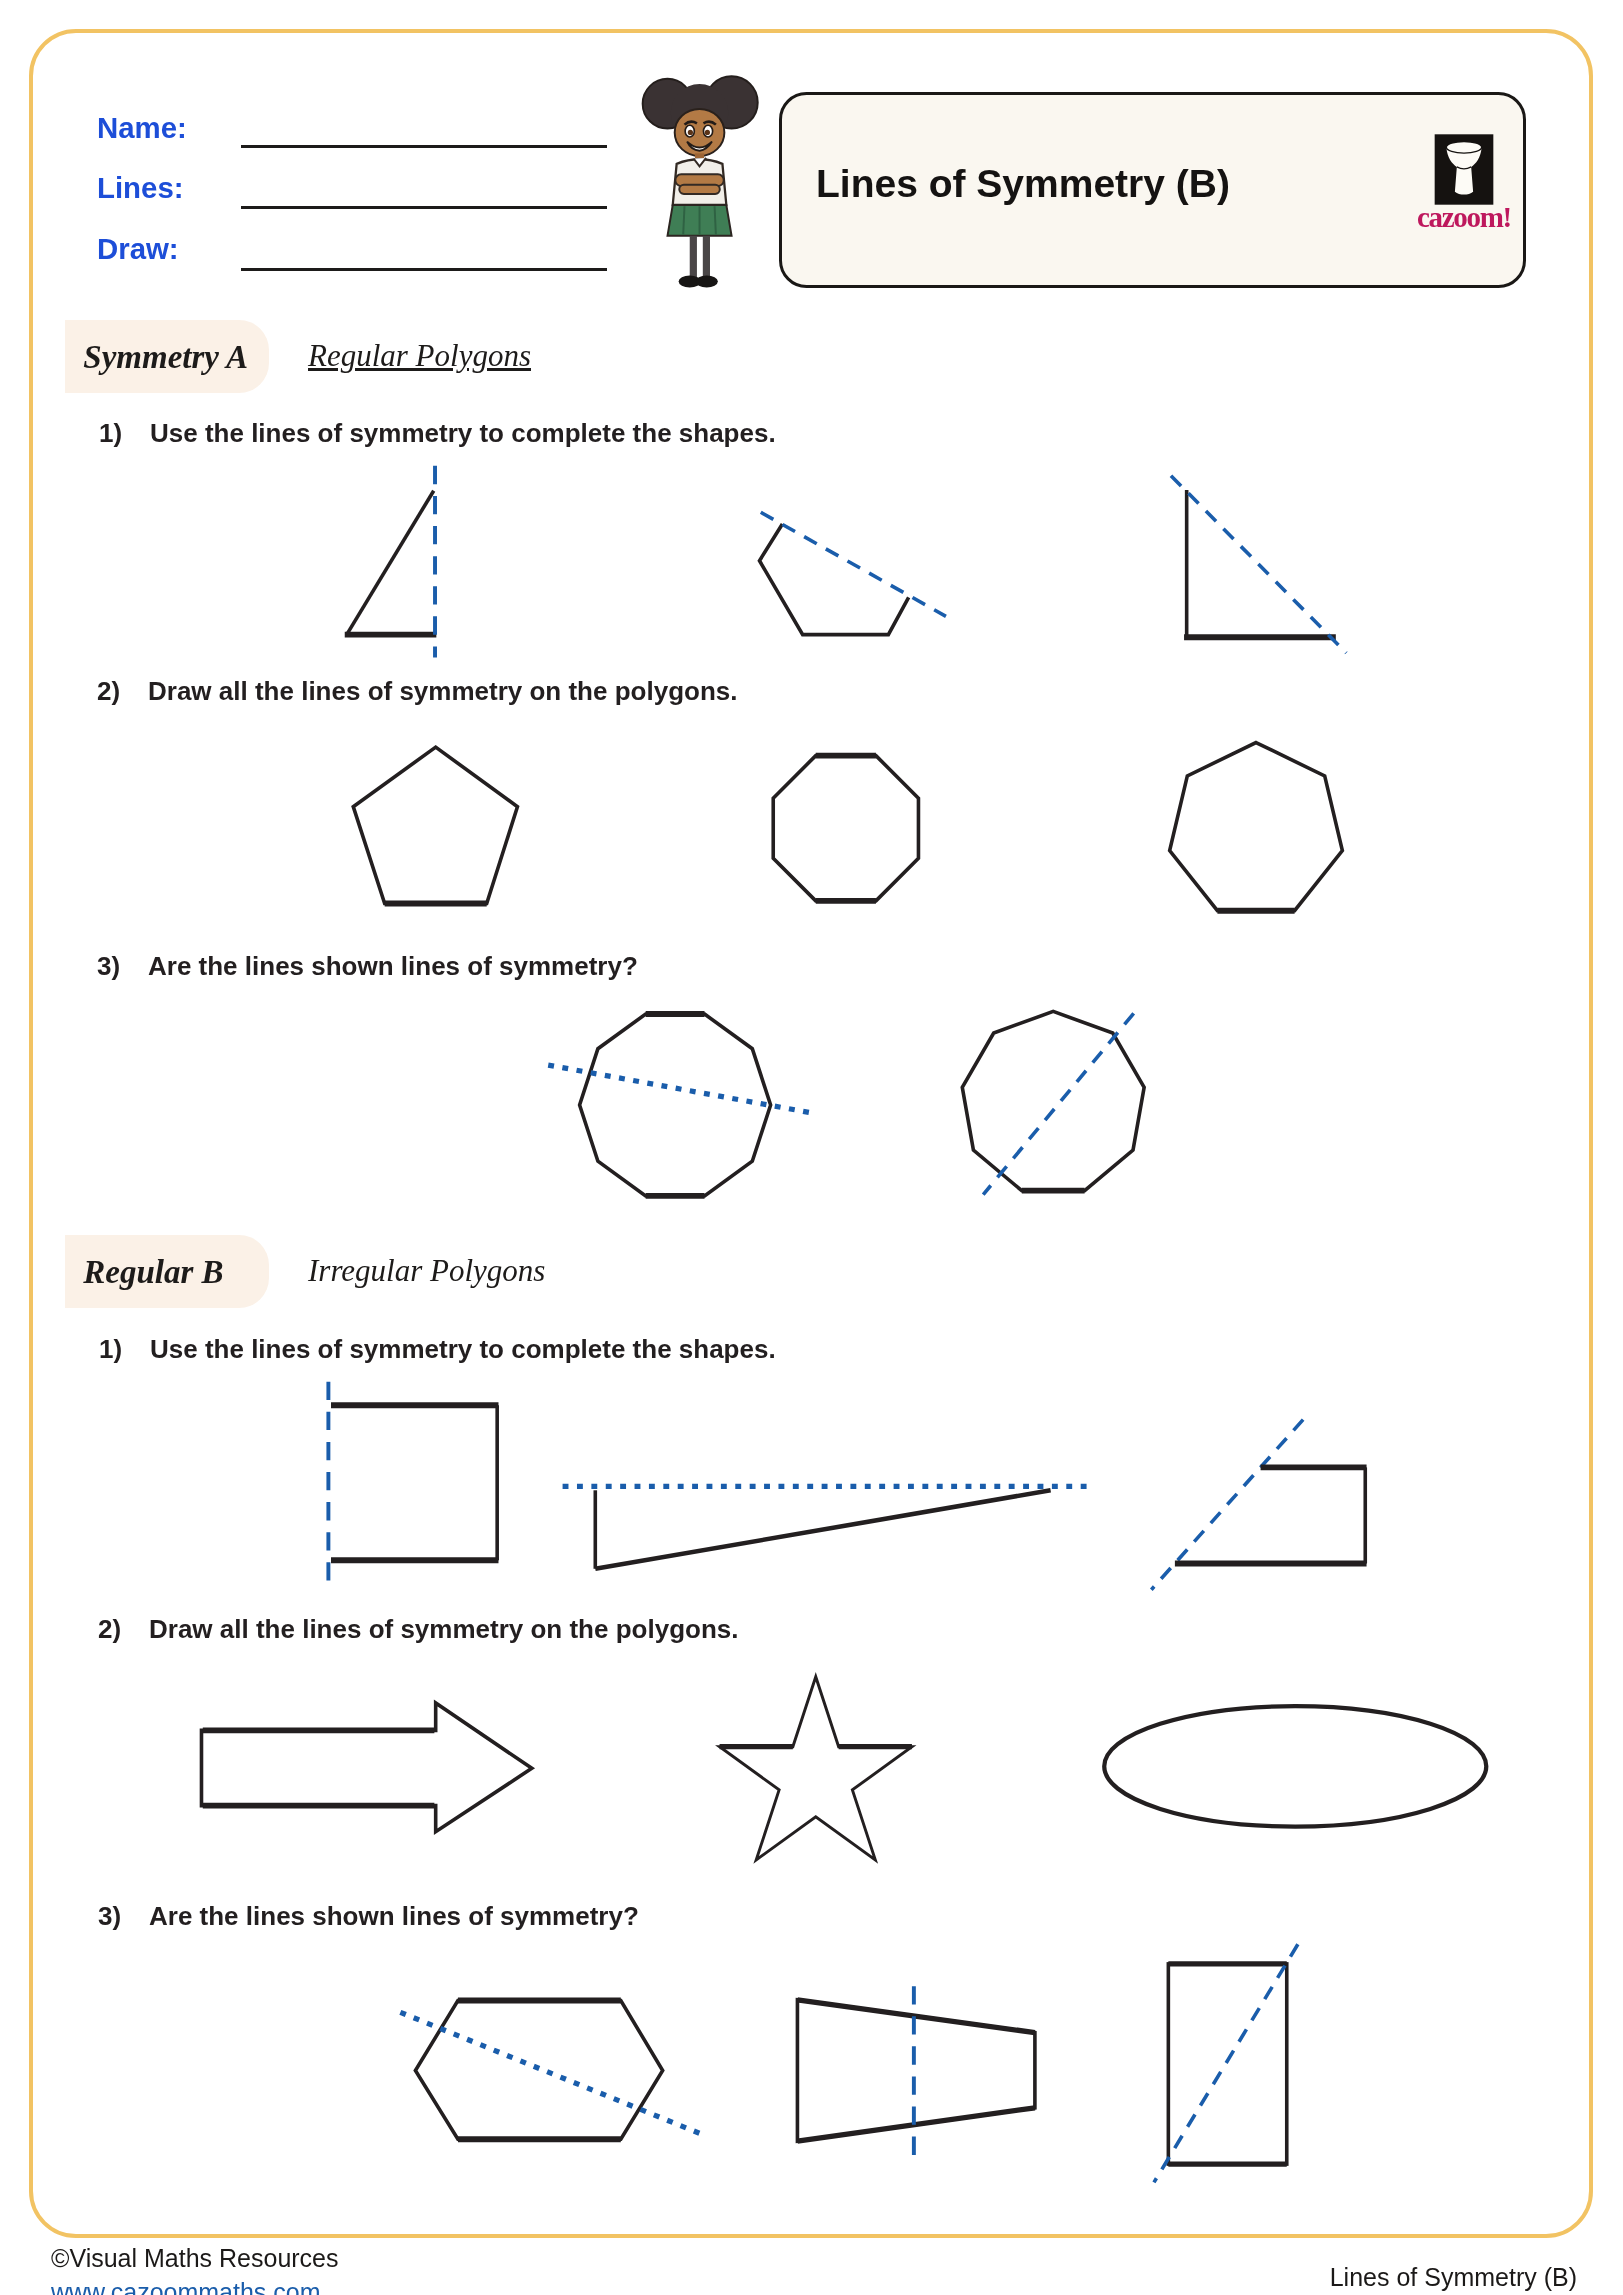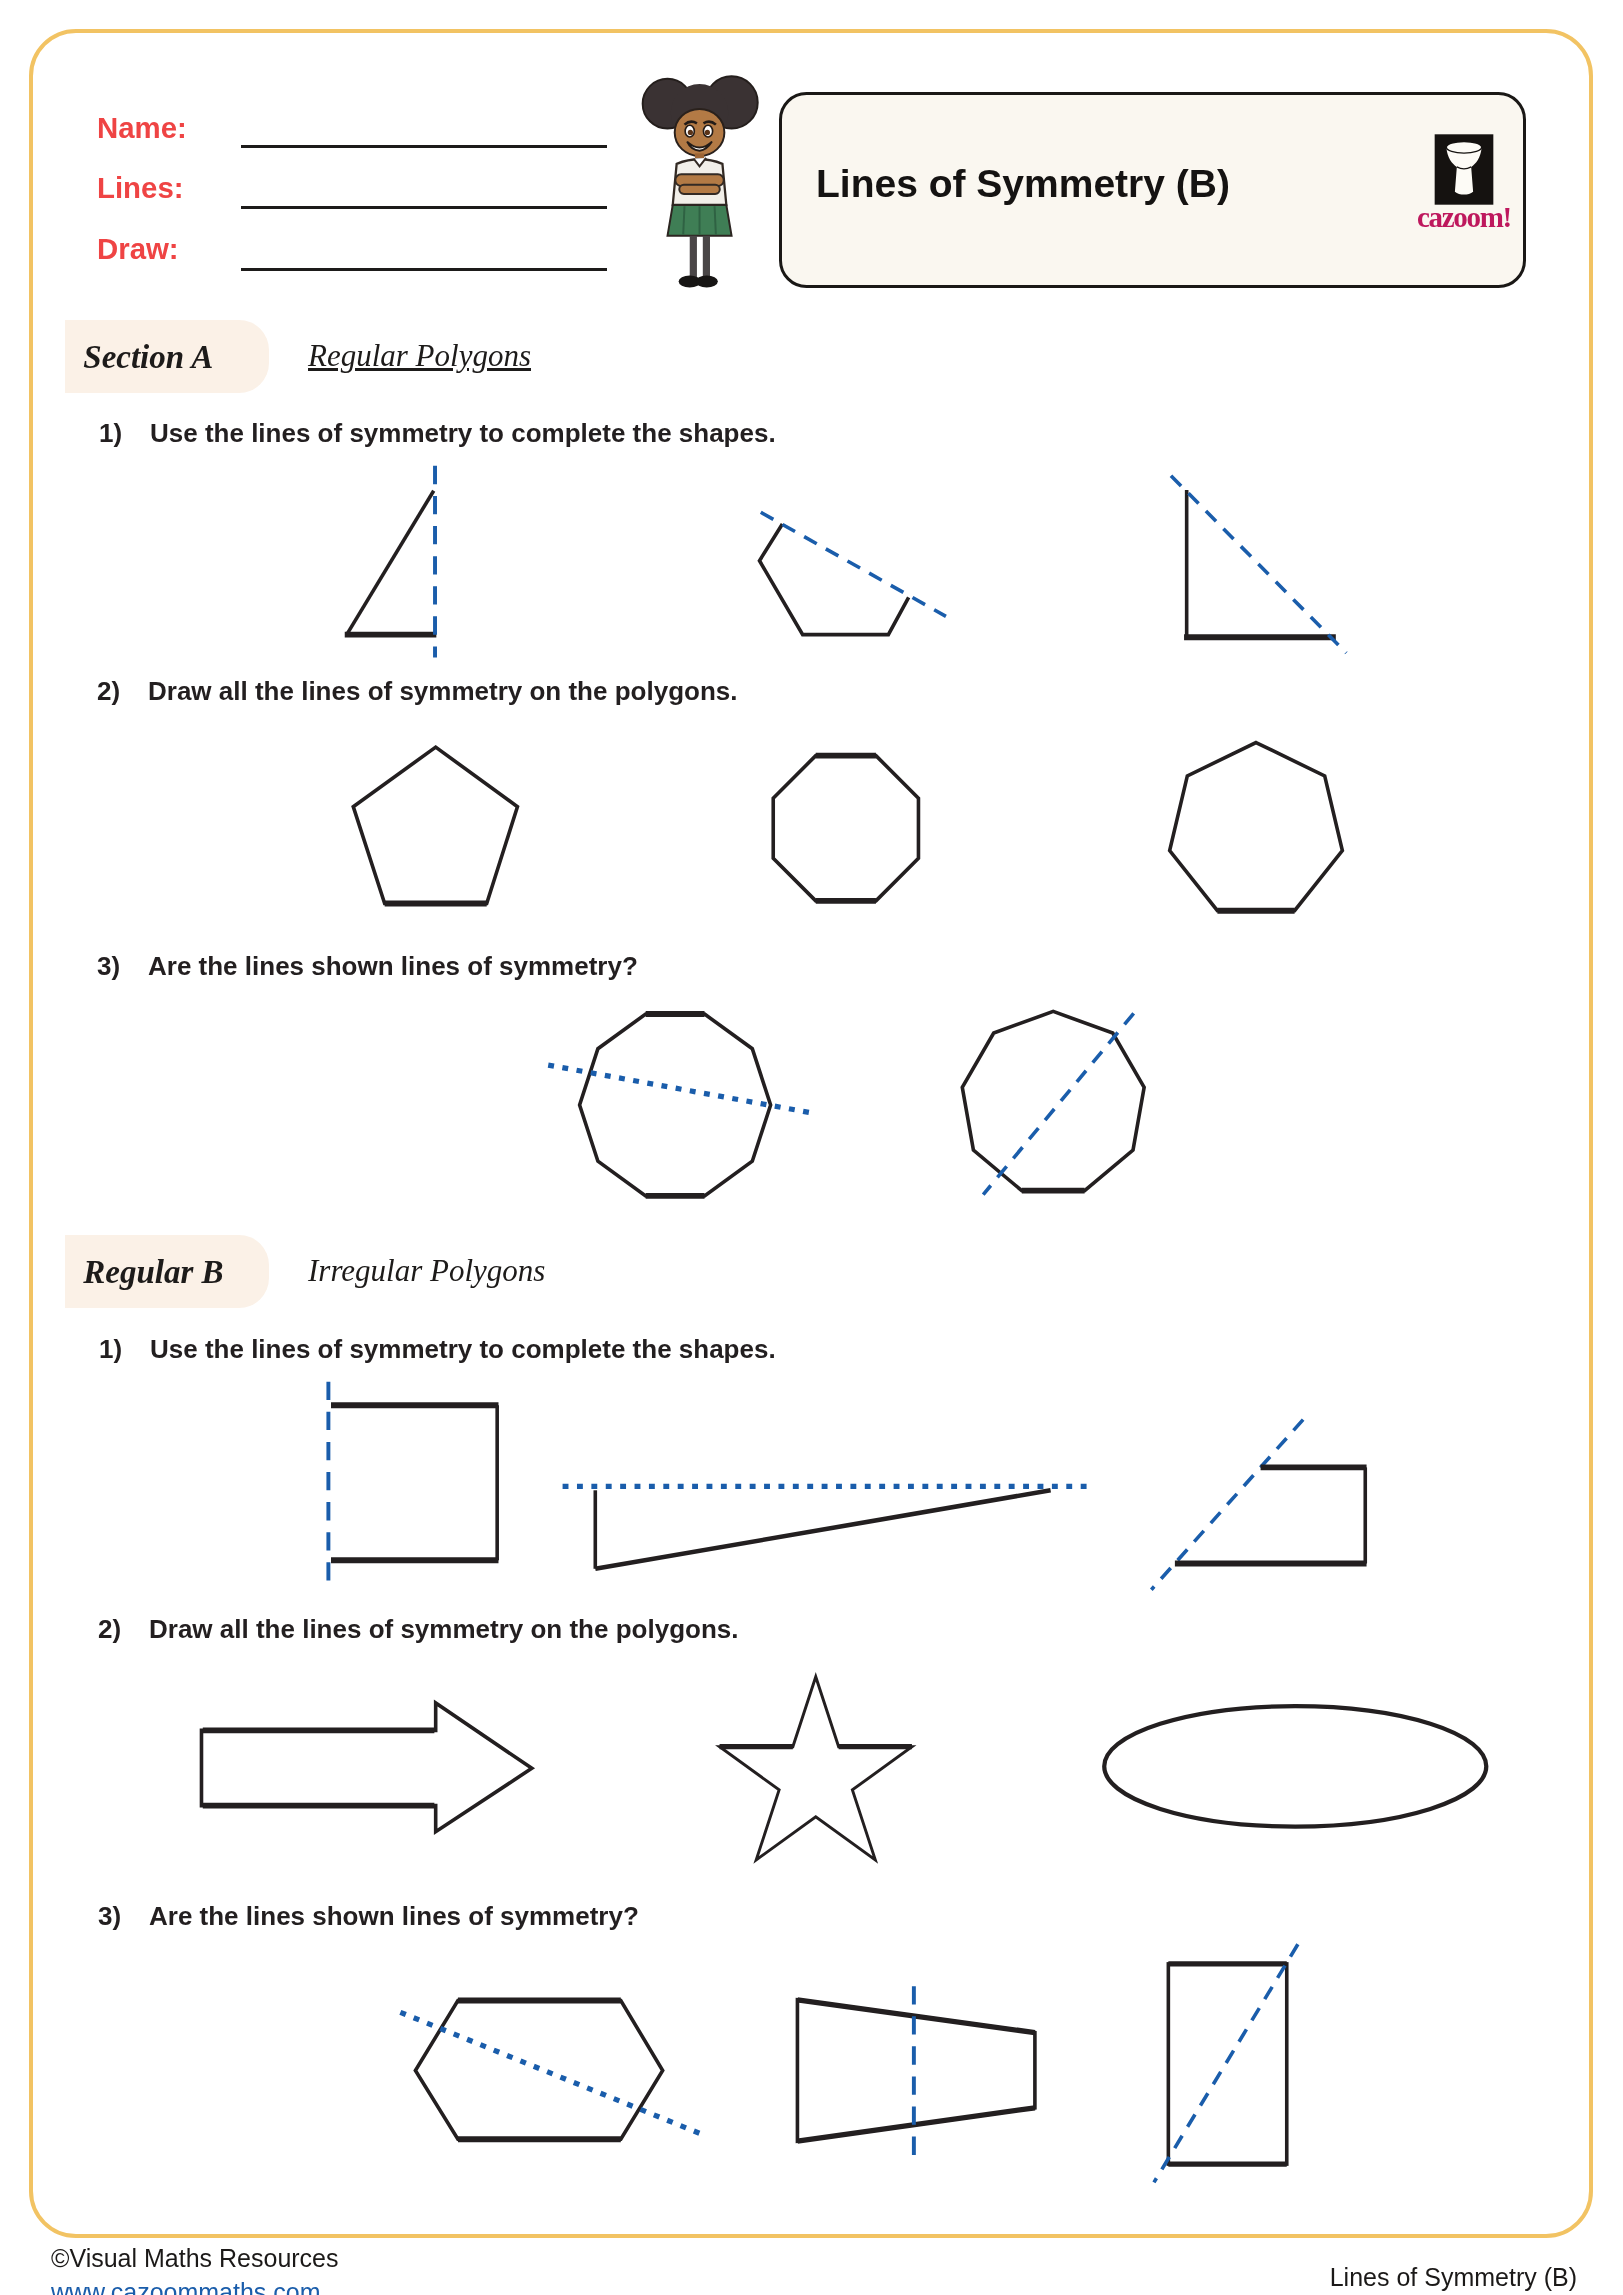--- a/index.html
+++ b/index.html
@@ -1,21 +1,21 @@
 <!DOCTYPE html>
 <html style="font-size:10.5px"><head>
 <meta charset="utf-8">
 <style>
   html,body{margin:0;padding:0;background:#ffffff;}
   .page{position:relative;width:1623px;height:2295px;background:#ffffff;overflow:hidden;
         font-family:"Liberation Sans",sans-serif;color:#231f20;}
   .frame{position:absolute;left:29.4px;top:29.4px;width:1556px;height:2201px;
          border:4.6px solid #F2C363;border-radius:47px;}
   
-  .flabel{position:absolute;font-weight:bold;font-size:29.4px;color:#ef4444;line-height:1;}
+  .flabel{position:absolute;font-weight:bold;font-size:29.4px;color:#1d4ed8;line-height:1;}
   .lbl-name{left:97px;top:113px;}
   .lbl-year{left:97px;top:173px;}
   .lbl-date{left:97px;top:234px;}
   .fline{position:absolute;width:366px;height:0;border-bottom:3.3px solid #1d1b1a;}
   .line-name{left:241px;top:145px;}
   .line-year{left:241px;top:206px;}
   .line-date{left:241px;top:268px;}
   
   .title-box{position:absolute;left:779px;top:92px;width:747px;height:196px;box-sizing:border-box;
              background:#FAF7F0;border:3.3px solid #1a1816;border-radius:27.5px;}
@@ -103,21 +103,21 @@
         <rect x="2" y="2" width="90" height="108" fill="#151210"></rect>
         <path d="M20,22 C21,38 29,48 36,52 L33,90 C40,96 54,96 61,90 L58,52 C65,48 73,38 74,22 Z" fill="#fdfbf6"></path>
         <ellipse cx="47" cy="22" rx="27" ry="9" fill="#fdfbf6" stroke="#151210" stroke-width="2"></ellipse>
         <path d="M36,52 Q47,58 58,52" fill="none" stroke="#151210" stroke-width="2"></path>
       </svg>
       <span class="logo-text">cazoom!</span>
     </div>
   </div>
 
   <div class="pill pill-a">
-    <span class="pill-label">Section A</span>
+    <span class="pill-label">Symmetry A</span>
   </div>
   <span class="subtitle sub-a">Regular Polygons</span>
 
   <div class="question qa1">
     <span class="qnum">1)</span>
     <span>Use the lines of symmetry to complete the shapes.</span>
   </div>
   <div class="question qa2">
     <span class="qnum">2)</span>
     <span>Draw all the lines of symmetry on the polygons.</span>

